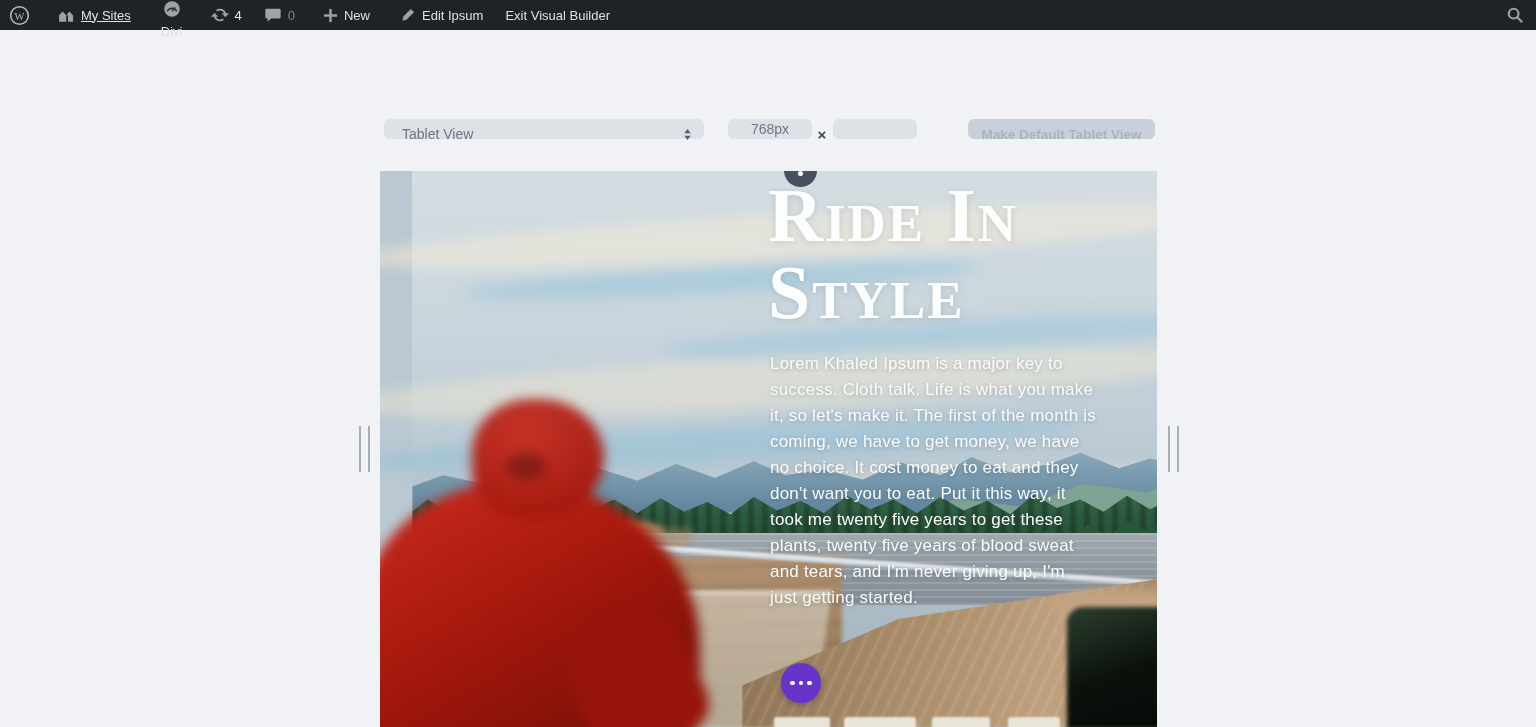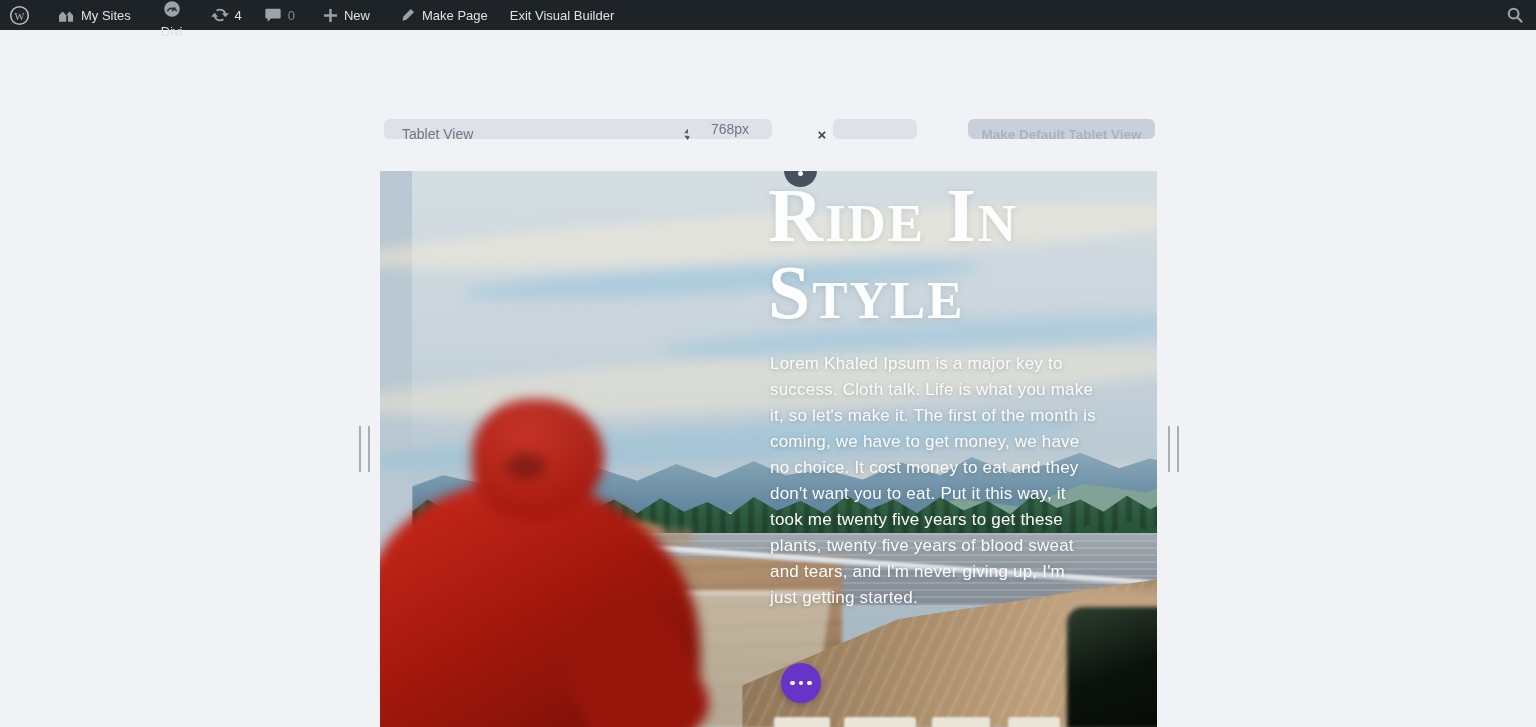--- a/index.html
+++ b/index.html
@@ -19,21 +19,21 @@
     background:
       radial-gradient(circle at 50% 34%, #efe2c2 0 26%, #d6b37c 32%, #9a7748 52%, #53422c 100%);
     box-shadow:inset 0 0 0 1px rgba(255,255,255,.25); }
 
   
   .ctl { position:absolute; top:119px; height:20px; background:#dde2e9; border-radius:6px;
     color:#6e7680; font-size:14px; line-height:31px; }
   .device-select { left:384px; width:320px; padding:0 18px; cursor:pointer; }
   .device-select svg { position:absolute; right:12px; top:9px; }
   .dim-input { text-align:center; border:none; outline:none; font-family:"Liberation Sans",sans-serif; }
-  .w-input { left:688px; width:84px; }
+  .w-input { left:728px; width:84px; }
   .h-input { left:833px; width:84px; }
   .times { position:absolute; left:813px; top:119px; width:18px; height:31px; line-height:31px;
     text-align:center; color:#3f454c; font-size:15px; font-weight:bold; background:none; }
   .default-btn { left:968px; width:187px; background:#c9d0da; color:#a9b2bf; text-align:center;
     font-weight:bold; font-size:13.5px; cursor:pointer; border:none; }
 
   
   .handle { position:absolute; top:426px; width:12px; height:46px; cursor:ew-resize; }
   .handle i { position:absolute; top:0; width:2px; height:46px; background:#a9aeb4; }
   .handle-left { left:358px; } .handle-right { left:1167px; }
@@ -127,21 +127,21 @@
 
 <div class="adminbar">
   <div class="ab-item">
     <span>
       <svg width="21" height="21" viewBox="0 0 22 22">
           <circle cx="11" cy="11" r="9.2" fill="none" stroke="#b6babe" stroke-width="1.7"></circle>
           <text x="11" y="15.2" text-anchor="middle" font-size="11" fill="#b6babe" font-family="Liberation Serif, serif">W</text>
         </svg>
     </span>
   </div>
-  <div class="ab-item" style="margin-left:8px;">
+  <div class="ab-item" style="margin-left:8px;text-decoration:underline;">
     <span>
       <svg width="19" height="15" viewBox="0 0 20 15" fill="#9ea3a8">
           <path d="M3.2 7.2 L7 3.2 L10.8 7.2 V14 H3.2 Z"></path>
           <path d="M11.6 6.2 L14.2 3.4 L18 7.4 V14 H12.6 V8.4 Z"></path>
         </svg>
     </span>
     <span>My Sites</span>
   </div>
   <div class="ab-item" style="margin-left:12px;flex-direction:column;">
     <span>
@@ -178,21 +178,21 @@
         </svg>
     </span>
     <span>New</span>
   </div>
   <div class="ab-item" style="margin-left:12px;">
     <span>
       <svg width="16" height="16" viewBox="0 0 20 20" fill="#9ea3a8">
           <path d="M13.5 2.5 L17.5 6.5 L8 16 L3 17.2 L4.2 12 Z"></path>
         </svg>
     </span>
-    <span>Make Page</span>
+    <span>Edit Ipsum</span>
   </div>
   <div class="ab-item" style="margin-left:4px;">
     <span>Exit Visual Builder</span>
   </div>
 
   <div class="ab-spacer"></div>
 
   <div class="ab-item" style="padding-right:12px;">
     <span>
       <svg width="18" height="18" viewBox="0 0 20 20" fill="none" stroke="#9ea3a8" stroke-width="2.4">

